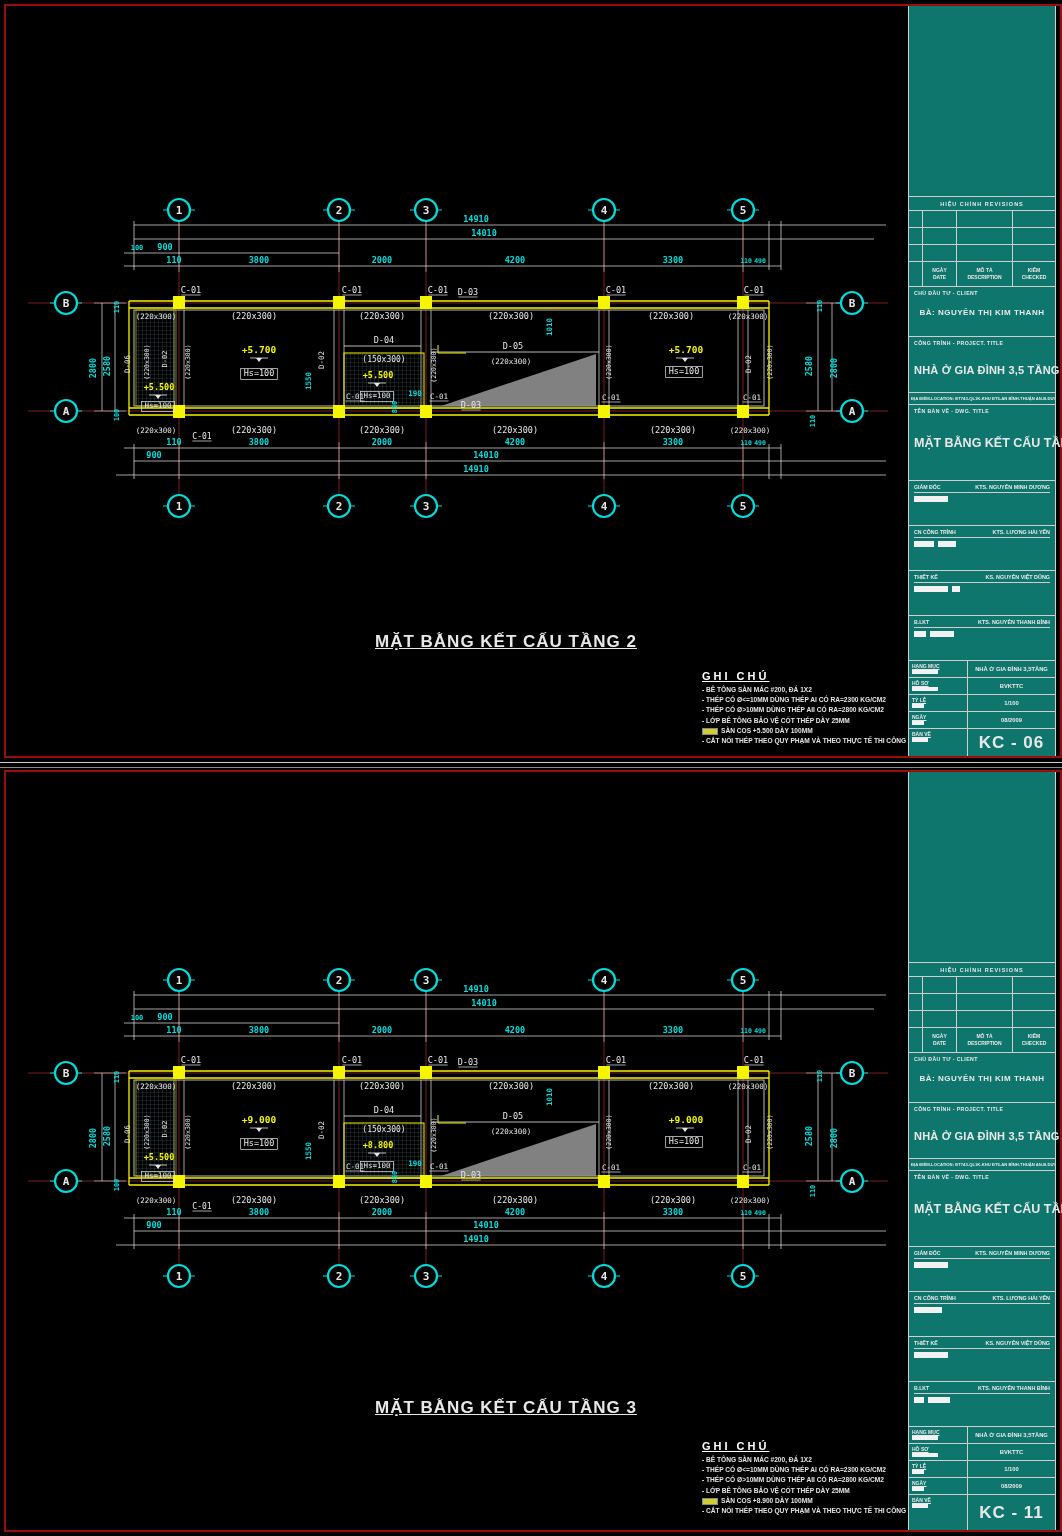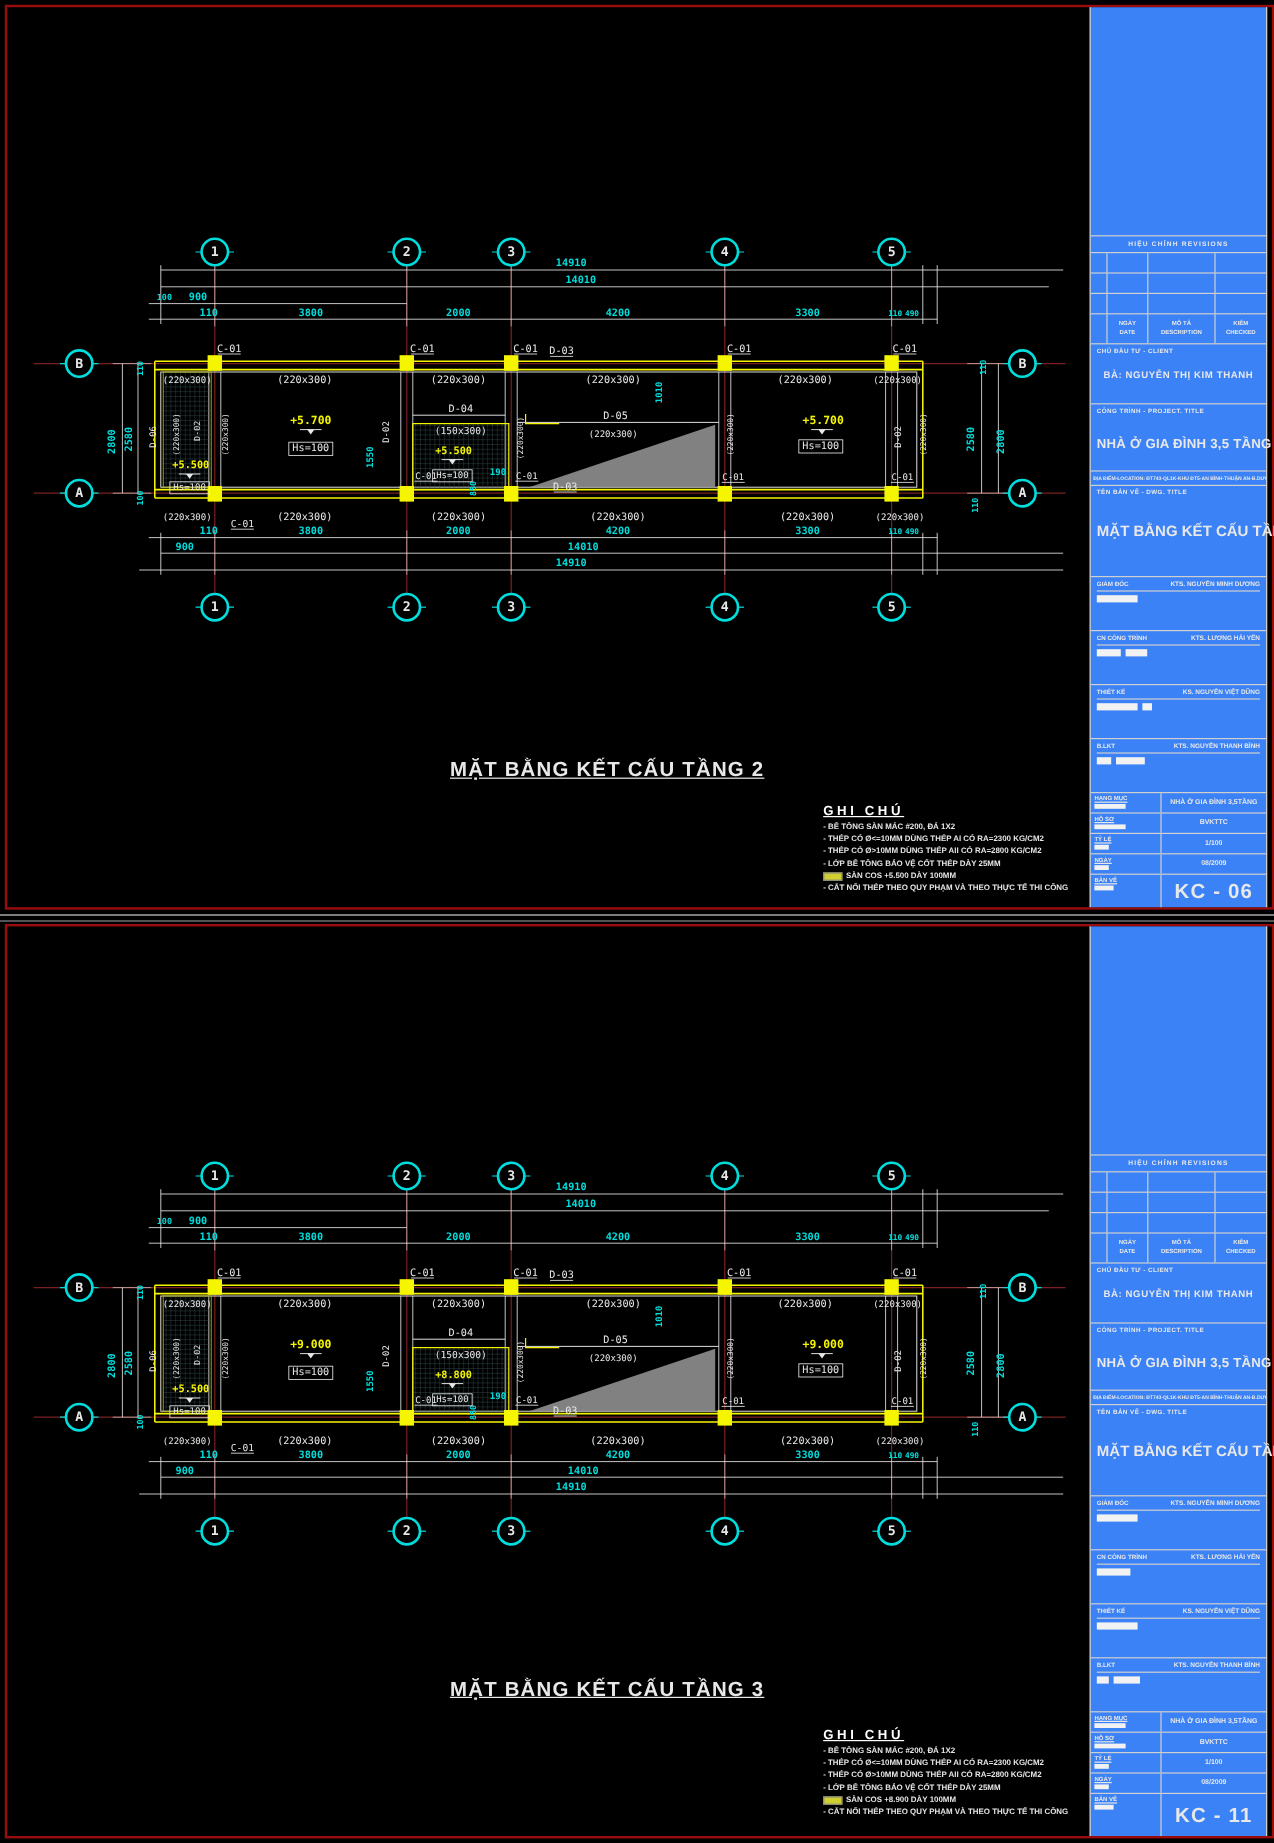--- a/index.html
+++ b/index.html
@@ -5,28 +5,28 @@
   html,body{margin:0;padding:0;background:#000;}
   body{width:1062px;height:1536px;position:relative;font-family:"Liberation Sans",sans-serif;overflow:hidden;}
   .sheet{position:absolute;left:4px;width:1054px;border:2px solid #9b0d0d;background:#000;}
   #sheet0{top:4px;height:750px;}
   #sheet1{top:770px;height:758px;}
   .separator{position:absolute;left:0;top:762px;width:1062px;height:4px;border-top:1px solid #cfcfcf;border-bottom:1px solid #8a8a8a;}
   .plan-svg{position:absolute;left:0;top:0;}
   .plan-title{position:absolute;left:300px;top:626px;width:400px;text-align:center;color:#e8e8e8;
     font-size:17px;font-weight:bold;letter-spacing:1px;text-decoration:underline;white-space:nowrap;}
   
-  .notes{position:absolute;left:680px;top:664px;width:200px;color:#ddd;}
+  .notes{position:absolute;left:696px;top:664px;width:200px;color:#ddd;}
   #sheet1 .notes{top:668px;}
   .notes-heading{font-size:11px;font-weight:bold;letter-spacing:3px;color:#fff;text-decoration:underline;margin-bottom:3px;}
   .note{font-size:6.6px;line-height:1.55;white-space:nowrap;font-weight:bold;color:#e5e5e5;}
   .note .swatch{display:inline-block;width:14px;height:5px;background:#cfcf30;border:1px solid #888;margin-right:3px;vertical-align:middle;}
   
   .tb{position:absolute;left:902px;top:0;width:148px;height:100%;border-left:1px solid #cfcfcf;border-right:1px solid #cfcfcf;
-      display:flex;flex-direction:column;color:#e8e8e8;box-sizing:border-box;background:#3b82f6;}
+      display:flex;flex-direction:column;color:#e8e8e8;box-sizing:border-box;background:#0f766e;}
   .tb>div{border-top:1px solid #cfcfcf;box-sizing:border-box;}
   .tb .tb-blank{flex:0 0 190px;border-top:none;}
   .tb-rev-header{flex:0 0 14px;font-size:5.5px;font-weight:bold;text-align:center;letter-spacing:1px;padding-top:4px;}
   .tb-rev-grid{flex:0 0 76px;display:grid;grid-template-columns:14px 34px 56px 1fr;grid-template-rows:17px 17px 17px 1fr;}
   .tb-rev-grid>div{border-right:1px solid #cfcfcf;border-bottom:1px solid #cfcfcf;font-size:5px;font-weight:bold;
       display:flex;flex-direction:column;align-items:center;justify-content:center;line-height:1.5;}
   .tb-rev-grid>div:nth-child(4n){border-right:none;}
   .tb-rev-grid>div:nth-last-child(-n+4){border-bottom:none;}
   .tb-sec{padding:3px 5px;}
   .tb-sec .lbl{font-size:5.2px;font-weight:bold;letter-spacing:.4px;}

